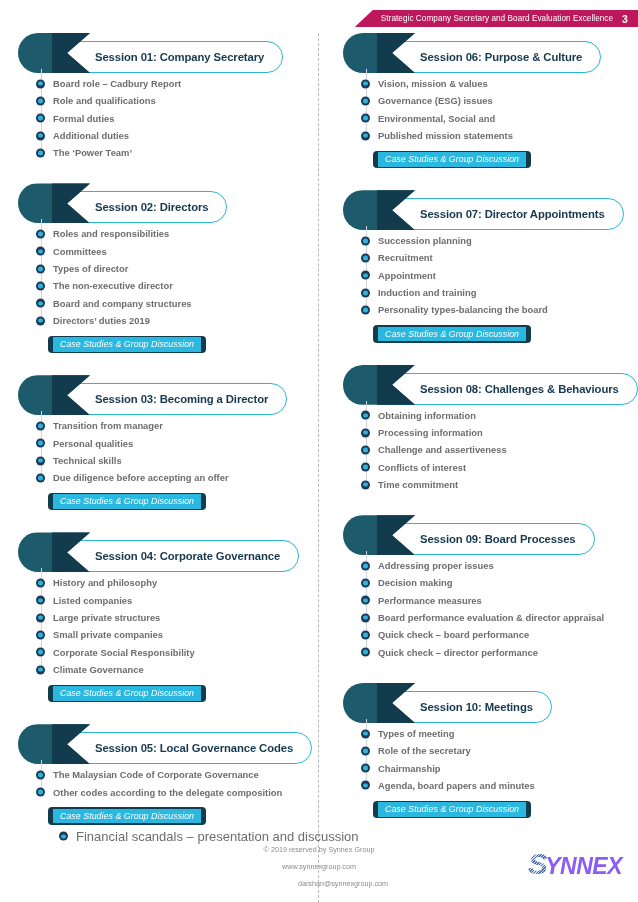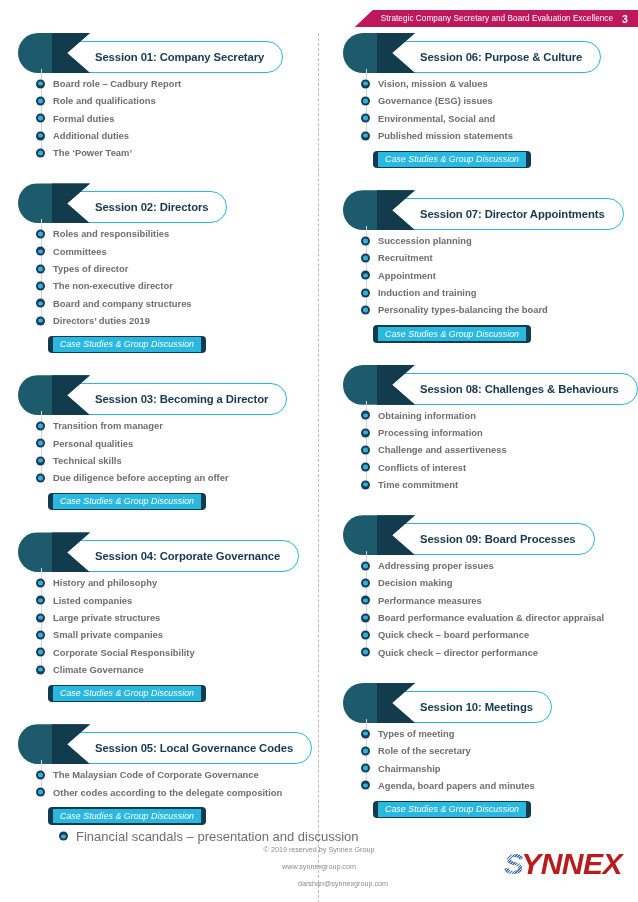--- a/index.html
+++ b/index.html
@@ -232,22 +232,22 @@
     font-size: 30px;
     color: #8ea9c9;
     background: repeating-linear-gradient(
         135deg, #4a6fa5 0 1px, #cfd9e8 1px 2px);
     -webkit-background-clip: text;
     background-clip: text;
     color: transparent;
     line-height: 28px;
   }
   .logo-rest {
-    font-size: 30px;
-    color: #b91c1c;
+    font-size: 23px;
+    color: #8b5cf6;
     line-height: 28px;
     margin-left: -2px;
   }
 
   .footer-rule {
     position: absolute;
     left: 0;
     bottom: 14px;
     width: 638px;
     display: flex;

